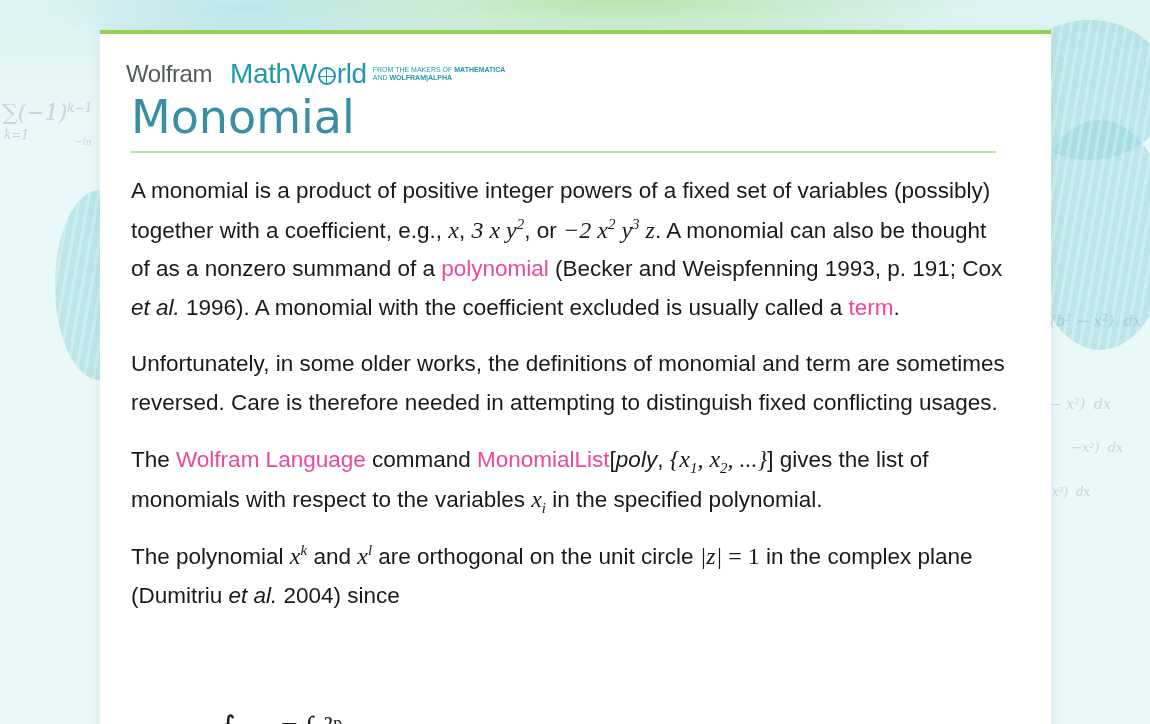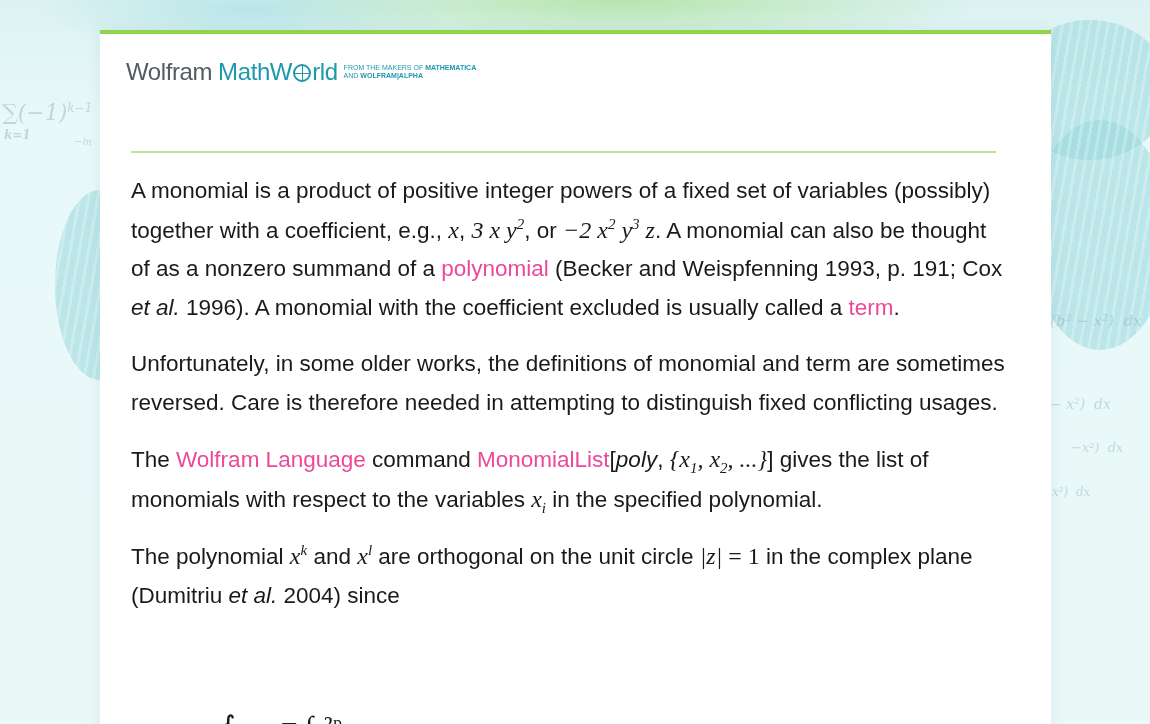--- a/index.html
+++ b/index.html
@@ -41,21 +41,21 @@
   .brand {
     position: absolute;
     left: 26px; top: 24px;
     display: flex; align-items: center;
     white-space: nowrap;
   }
   .brand-wolfram {
     font-size: 24px; color: #555b5e; letter-spacing: -0.4px;
   }
   .brand-mathworld {
-    font-size: 24px; color: #1f98ad; margin-left: 6px; letter-spacing: -0.4px;
+    font-size: 28px; color: #1f98ad; margin-left: 18px; letter-spacing: -0.4px;
   }
   .globe {
     display: inline-block; width: 18px; height: 18px;
     border: 2px solid #1f98ad; border-radius: 50%;
     vertical-align: -2px; margin: 0 1px;
     background:
       linear-gradient(#1f98ad,#1f98ad) center/100% 1px no-repeat,
       linear-gradient(90deg,#1f98ad,#1f98ad) center/1px 100% no-repeat;
   }
   .brand-tag {
@@ -92,39 +92,40 @@
   }
 </style>
 </head>
 <body>
 
 <div class="bg">
   <div class="blob" style="left:55px; top:190px; width:90px; height:190px;"></div>
   <div class="blob" style="left:1010px; top:20px; width:160px; height:140px;"></div>
   <div class="blob" style="left:1030px; top:120px; width:140px; height:230px;"></div>
   <div class="bg-formula" style="left:2px; top:92px; font-size:22px;margin-top:8px;">∑(−1)<sup style="font-size:12px">k−1</sup></div>
-  <div class="bg-formula" style="left:4px; top:128px; font-size:12px;font-weight:bold;">k=1</div>
+  <div class="bg-formula" style="left:4px; top:128px; font-size:12px;">k=1</div>
   <div class="bg-formula" style="left:74px; top:136px; font-size:10px;">−ln</div>
   <div class="bg-formula" style="left:1050px; top:312px; font-size:15px;font-style:italic;">(b² − x²)&nbsp;&nbsp;dx</div>
   <div class="bg-formula" style="left:1050px; top:396px; font-size:14px;">− x²)&nbsp;&nbsp;dx</div>
   <div class="bg-formula" style="left:1052px; top:440px; font-size:13px;margin-left:19px;">−x²)&nbsp;&nbsp;dx</div>
   <div class="bg-formula" style="left:1052px; top:485px; font-size:12px;">x²)&nbsp;&nbsp;dx</div>
 </div>
 
 <div class="card">
 
   <div class="brand">
     <span class="brand-wolfram">Wolfram</span>
     <span class="brand-mathworld"><span>MathW</span><span class="globe"></span><span>rld</span></span>
     <span class="brand-tag">
       <span><span>FROM THE MAKERS OF </span><b>MATHEMATICA</b></span><br>
       <span><span>AND </span><b>WOLFRAM|ALPHA</b></span>
     </span>
   </div>
 
+  <h1 class="title">Monomial</h1>
   <div class="divider"></div>
 
   <div class="content">
     <p><span>A monomial is a product of positive integer powers of a fixed set of variables (possibly) together with a coefficient, e.g., </span><span class="m">x</span><span>, </span><span class="m"><span>3 x y</span><sup>2</sup></span><span>, or </span><span class="m"><span>−2 x</span><sup>2</sup><span> y</span><sup>3</sup><span> z</span></span><span>. A monomial can also be thought of as a nonzero summand of a </span><a class="link" href="#">polynomial</a><span> (Becker and Weispfenning 1993, p. 191; Cox </span><i>et al.</i><span> 1996). A monomial with the coefficient excluded is usually called a </span><a class="link" href="#">term</a><span>.</span></p>
 
     <p>Unfortunately, in some older works, the definitions of monomial and term are sometimes reversed. Care is therefore needed in attempting to distinguish fixed conflicting usages.</p>
 
     <p><span>The </span><a class="link" href="#">Wolfram Language</a><span> command </span><a class="link" href="#">MonomialList</a><span>[</span><i>poly</i><span>, </span><span class="m"><span>{x</span><sub>1</sub><span>, x</span><sub>2</sub><span>, ...}</span></span><span>] gives the list of monomials with respect to the variables </span><span class="m"><span>x</span><sub>i</sub></span><span> in the specified polynomial.</span></p>
 
     <p><span>The polynomial </span><span class="m"><span>x</span><sup>k</sup></span><span> and </span><span class="m"><span>x</span><sup>l</sup></span><span> are orthogonal on the unit circle </span><span class="m">|z|</span><span class="mr"> = 1</span><span> in the complex plane (Dumitriu </span><i>et al.</i><span> 2004) since</span></p>

